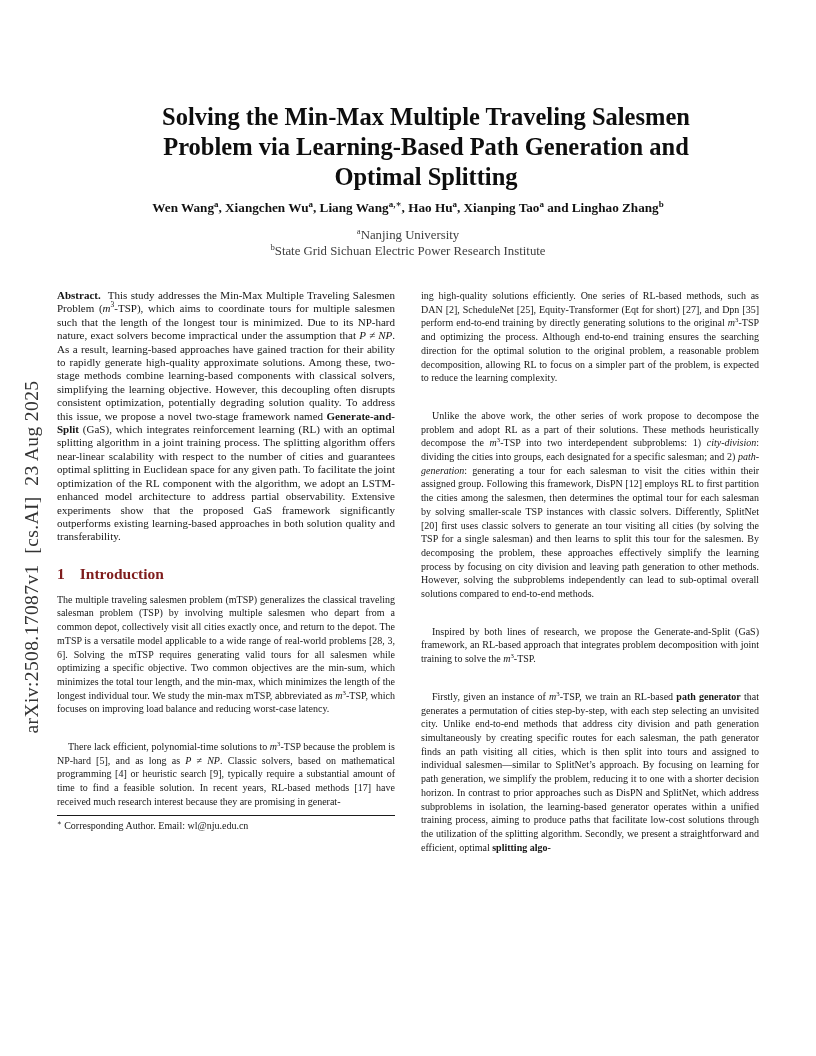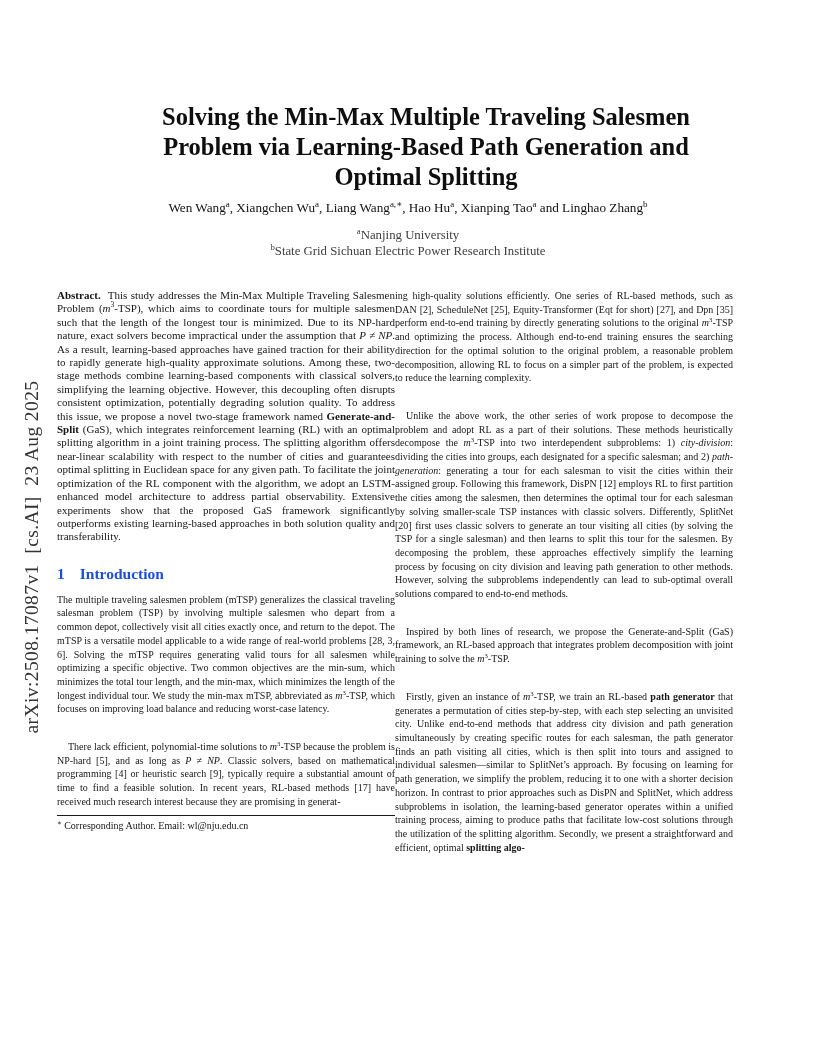--- a/index.html
+++ b/index.html
@@ -16,34 +16,34 @@
     transform: translate(-50%, -50%) rotate(-90deg);
     white-space: pre; font-size: 19.5px; letter-spacing: 0.4px; color: #333333;
   }
 
   .title {
     position: absolute; top: 102px; left: 0; width: 100%;
     text-align: center; font-weight: bold; font-size: 24.5px; line-height: 30px; color: #0e0e0e; padding-left: 18px;
   }
   .authors {
     position: absolute; top: 200px; left: 0; width: 100%;
-    text-align: center; font-weight: normal; font-size: 13.2px; color: #111111;
+    text-align: center; font-weight: bold; font-size: 13.2px; color: #111111;
   }
   .affils {
     position: absolute; top: 228px; left: 0; width: 100%;
     text-align: center; font-size: 12.8px; line-height: 15.8px; color: #404040;
   }
 
-  .columns { position: absolute; top: 289px; left: 57px; width: 702px; display: flex; }
+  .columns { position: absolute; top: 289px; left: 57px; width: 702px; display: flex; gap: 26px; }
   .col { width: 338px; }
 
   .abstract { margin: 0; font-size: 11px; line-height: 13.4px; text-align: justify; }
   .abs-label { font-weight: bold; margin-right: 7px; }
 
-  .section-heading { margin-top: 21px; margin-bottom: 10px; font-size: 15.5px; font-weight: bold; color: #1d4ed8; }
+  .section-heading { margin-top: 21px; margin-bottom: 10px; font-size: 15.5px; font-weight: bold; color: #7f1d1d; }
   .section-heading .num { margin-right: 15px; }
 
   .para { margin: 0; font-size: 10px; line-height: 13.7px; text-align: justify; }
   .para.indent { text-indent: 11px; margin-top: 24px; }
 
   .footnote-rule { margin-top: 6px; width: 338px; border-top: 1.5px solid #1a1a1a; }
   .footnote { padding-top: 4px; font-size: 10px; line-height: 12.5px; }
 
   sup { font-size: 68%; line-height: 0; vertical-align: super; }
   b { font-weight: bold; }

